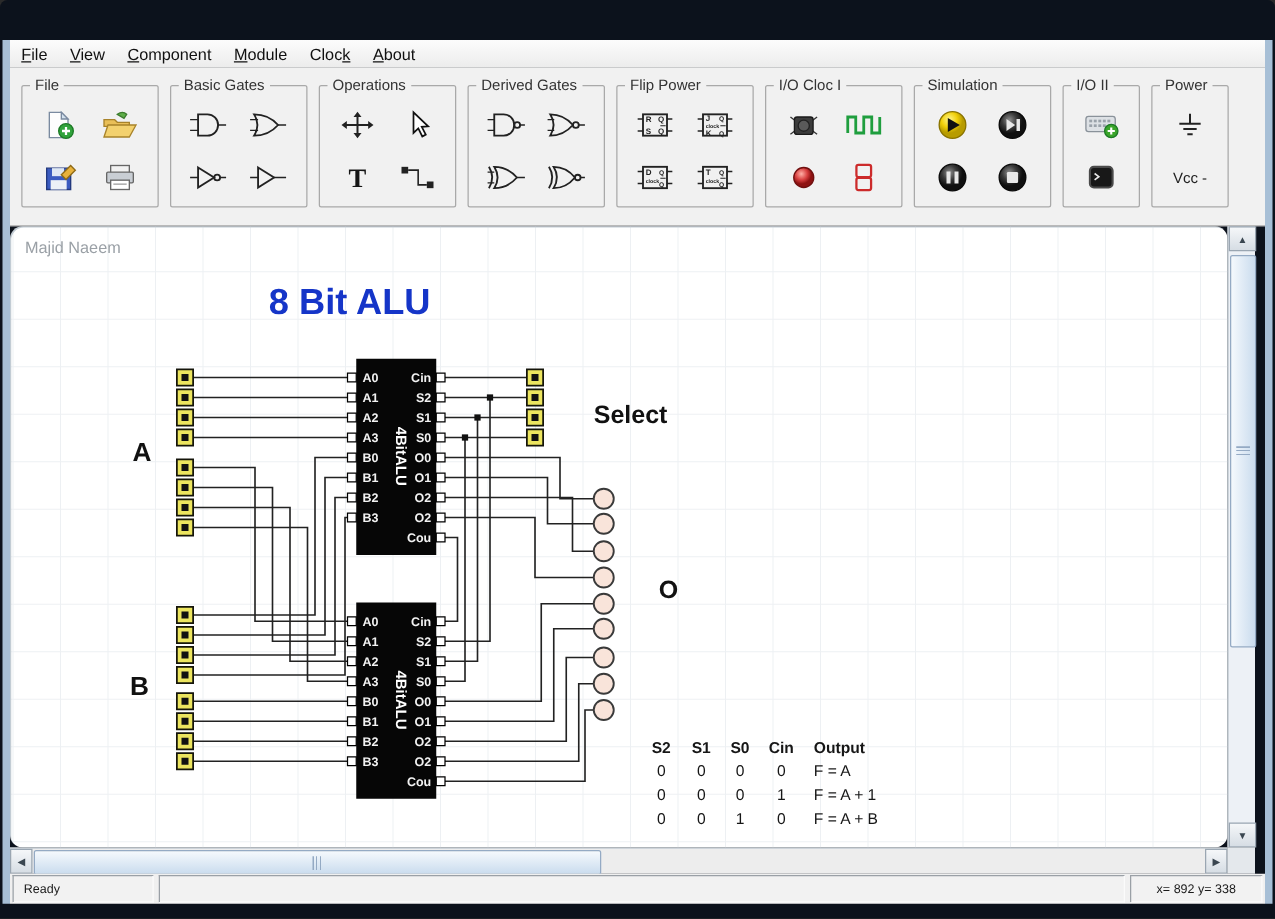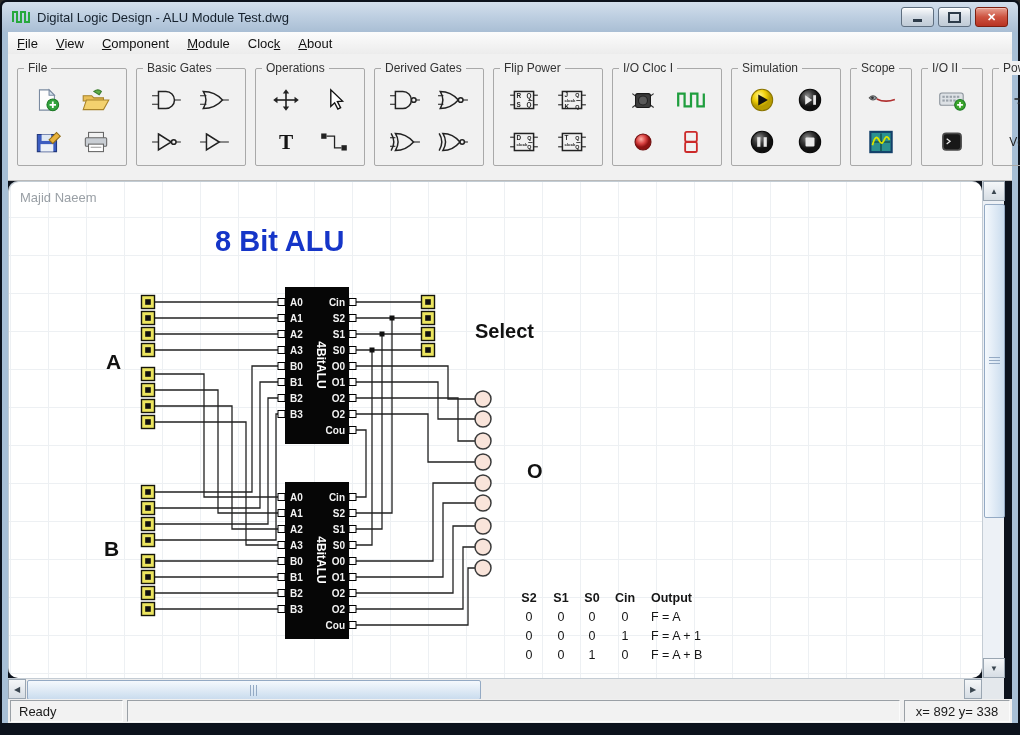--- a/index.html
+++ b/index.html
@@ -64,49 +64,32 @@
   #hs-left{left:0;} #hs-right{right:0;}
   #vs-thumb{position:absolute;left:1px;top:23px;width:19px;height:312px;border:1px solid #94aac4;border-radius:2px;
     background:linear-gradient(90deg,#f5f9fd,#cuddee);background:linear-gradient(90deg,#f5f9fd,#cadcee);}
   #vs-thumb .grip{position:absolute;left:4px;top:50%;margin-top:-4px;width:11px;height:8px;
     background:repeating-linear-gradient(#94aac4 0 1px,transparent 1px 3px);}
   #hs-thumb{position:absolute;left:19px;top:1px;width:452px;height:18px;border:1px solid #94aac4;border-radius:2px;
     background:linear-gradient(#f5f9fd,#cadcee);}
   #hs-thumb .grip{position:absolute;top:4px;left:50%;margin-left:-4px;height:11px;width:8px;
     background:repeating-linear-gradient(90deg,#94aac4 0 1px,transparent 1px 3px);}
   
-  #statusbar{position:absolute;left:8px;top:699px;width:1004px;height:24px;background:#f0f0f0;display:flex;align-items:stretch;font-size:13px;color:#1a1a1a;}
+  #statusbar{position:absolute;left:8px;top:699px;width:1004px;height:24px;background:#f0f0f0;display:flex;align-items:stretch;font-size:10px;color:#1a1a1a;}
   .status-panel{border:1px solid;border-color:#9aa0a6 #fbfbfb #fbfbfb #9aa0a6;background:#f2f2f2;
     display:flex;align-items:center;padding:0 8px;box-sizing:border-box;margin:1px 2px;}
   #sp-ready{width:113px;}
   #sp-mid{flex:1;}
   #sp-coords{width:106px;justify-content:center;}
 </style>
 </head>
 <body>
 
 <div id="win">
 
-  <div id="titlebar">
-    <svg class="app-icon" viewBox="0 0 18 16">
-      <polyline points="1,13 1,3 5,3 5,13 9,13 9,3 13,3 13,13 17,13 17,3" fill="none" stroke="#27a83c" stroke-width="2"></polyline>
-    </svg>
-    <span class="title-text">Digital Logic Design - ALU Module Test.dwg</span>
-    <div id="win-buttons">
-      <div class="win-btn">
-          <div class="glyph-min"></div>
-        </div>
-      <div class="win-btn">
-          <div class="glyph-max"></div>
-        </div>
-      <div class="win-btn close">
-          <span>✕</span>
-        </div>
-    </div>
-  </div>
 
   <div class="side" style="left:2px;"></div>
   <div class="side" style="left:1012px;"></div>
 
   <div id="menubar">
       <span class="menu-item"><u>F</u>ile</span>
       <span class="menu-item"><u>V</u>iew</span>
       <span class="menu-item"><u>C</u>omponent</span>
       <span class="menu-item"><u>M</u>odule</span>
       <span class="menu-item">Cloc<u>k</u></span>
@@ -403,40 +386,20 @@
             <svg viewBox="0 0 30 22">
               <defs>
                 <radialGradient id="gsto" cx="38%" cy="32%">
                   <stop offset="0%" stop-color="#909090"></stop>
                   <stop offset="55%" stop-color="#3a3a3a"></stop>
                   <stop offset="100%" stop-color="#101010"></stop>
                 </radialGradient>
               </defs>
               <circle cx="15" cy="11" r="10" fill="url(#gsto)" stroke="#0a0a0a"></circle>
               <rect x="10.8" y="6.8" width="8.4" height="8.4" rx="1" fill="#e8e8e8"></rect>
-            </svg>
-          </button>
-        </div>
-      </div>
-      <div class="group">
-        <span class="group-label">Scope</span>
-        <div class="group-grid cols1">
-          <button class="tool-btn">
-            <svg viewBox="0 0 30 22">
-              <path d="M4 9 q3.5 -4 7 0 q-3.5 4 -7 0 z" fill="#9aa2aa" stroke="#555"></path>
-              <circle cx="7" cy="9" r="1.3" fill="#333"></circle>
-              <path d="M11 10 Q19 14 28 10.5" fill="none" stroke="#b03030" stroke-width="1.6"></path>
-            </svg>
-          </button>
-          <button class="tool-btn">
-            <svg viewBox="0 0 30 22">
-              <rect x="5" y="1.5" width="20" height="19" fill="#2b9090" stroke="#14406a" stroke-width="2"></rect>
-              <line x1="15" y1="3" x2="15" y2="19.5" stroke="#0c3434"></line>
-              <line x1="6.5" y1="11" x2="23.5" y2="11" stroke="#0c3434"></line>
-              <path d="M7 14 Q10 2 13.5 10 Q16 15 18.5 8 Q20.5 4 23 9" fill="none" stroke="#d8e400" stroke-width="1.7"></path>
             </svg>
           </button>
         </div>
       </div>
       <div class="group">
         <span class="group-label">I/O II</span>
         <div class="group-grid cols1">
           <button class="tool-btn">
             <svg viewBox="0 0 30 22">
               <rect x="3.5" y="4.5" width="22" height="11.5" rx="2" fill="#dde1e5" stroke="#8a929a"></rect>

